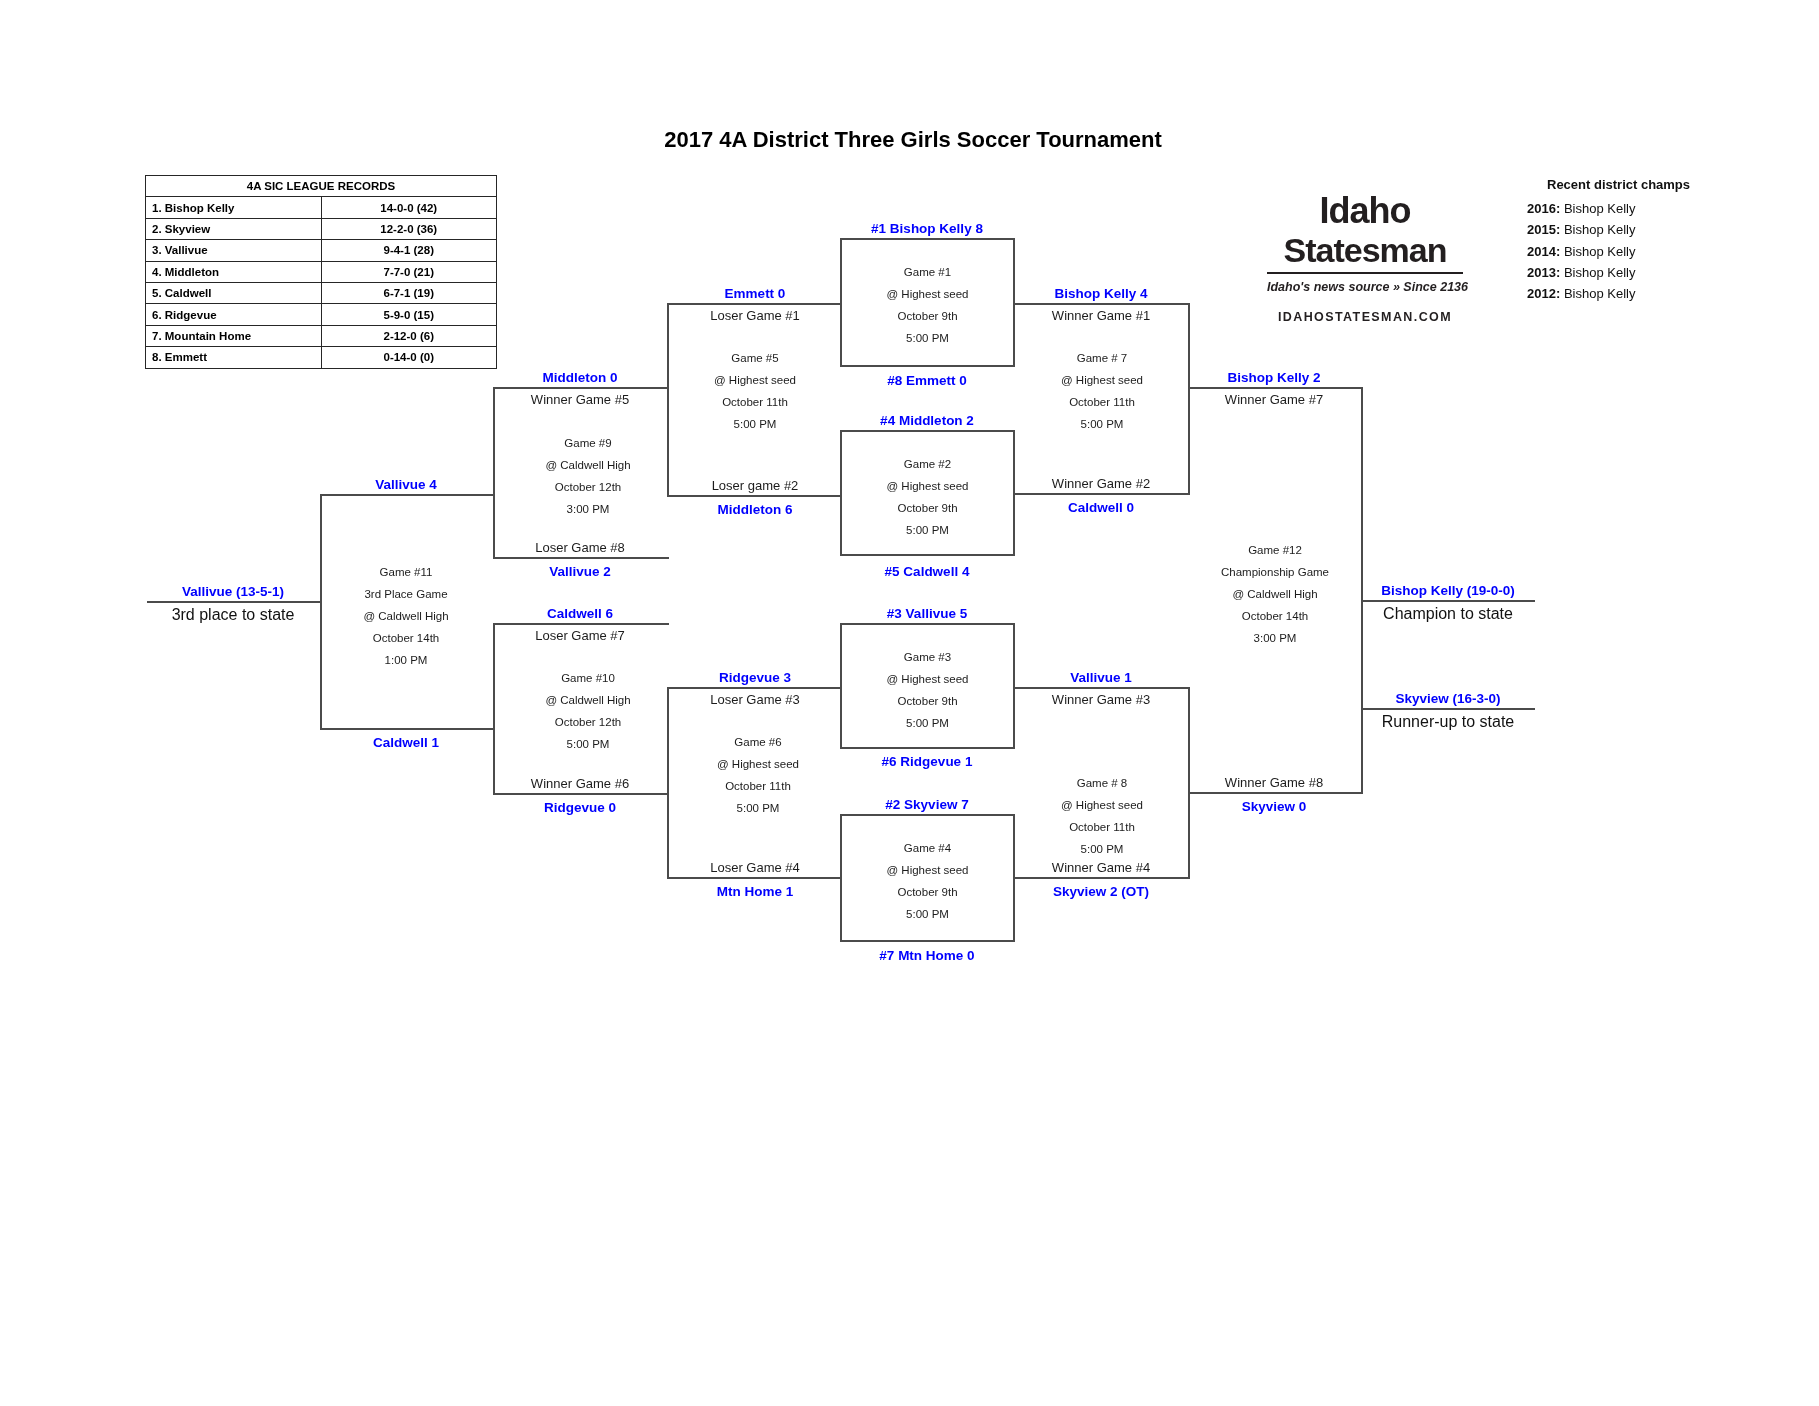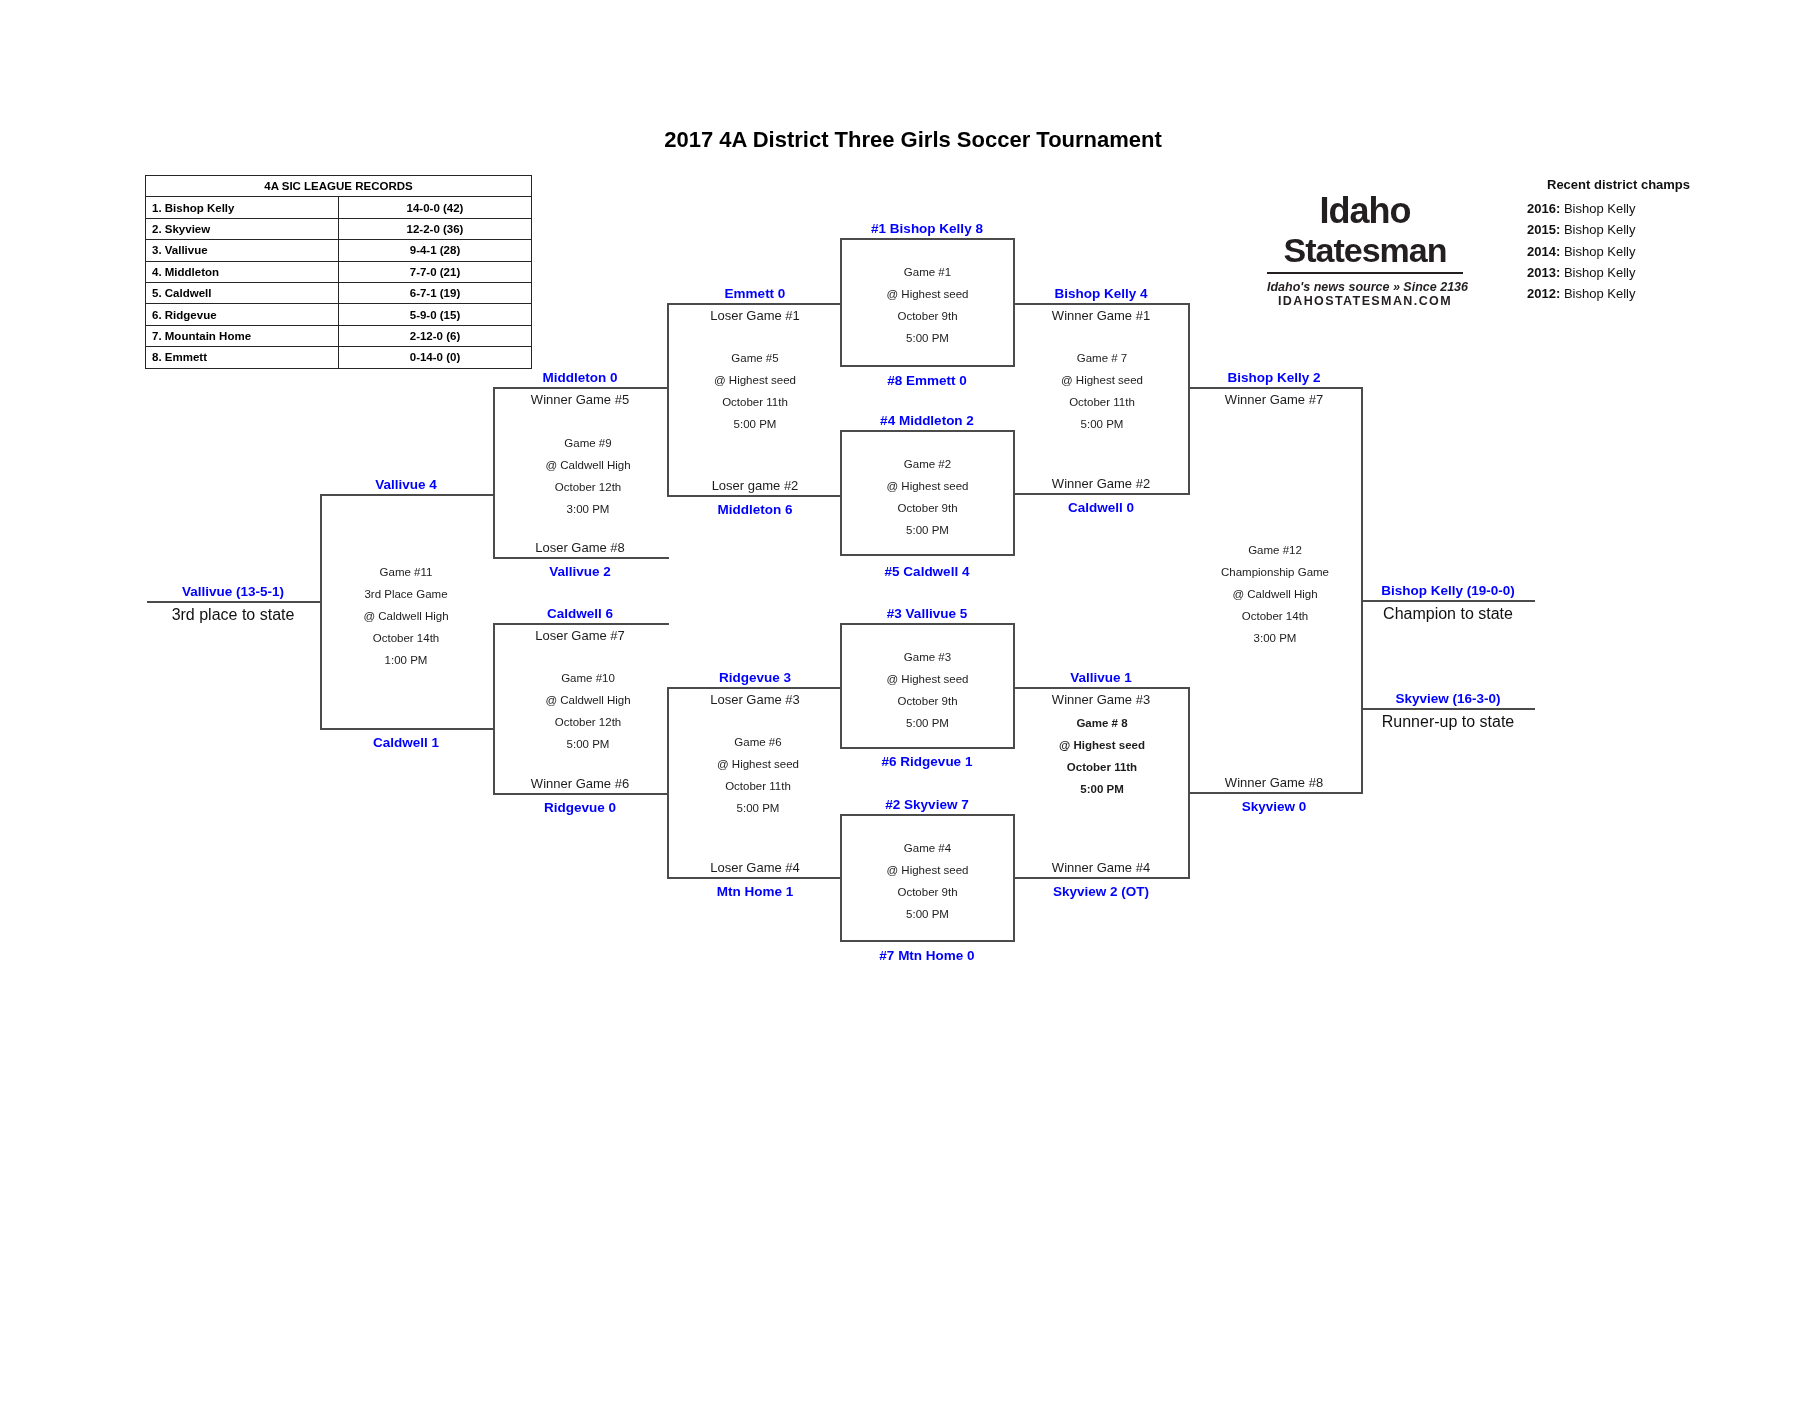--- a/index.html
+++ b/index.html
@@ -17,34 +17,34 @@
   .s{position:absolute;transform:translateX(-50%);font-size:16px;color:#111;font-weight:normal;
      white-space:nowrap;line-height:13px;}
   .d{position:absolute;transform:translateX(-50%);font-size:11.5px;color:#1c1c1c;
      text-align:center;line-height:22px;white-space:nowrap;}
   .boxd{position:absolute;left:0;right:0;top:21px;text-align:center;font-size:11.5px;
         color:#1c1c1c;line-height:22px;white-space:nowrap;}
 
   #title{position:absolute;left:513px;top:127px;width:800px;text-align:center;
          font-size:22px;font-weight:bold;color:#000;}
 
-  #records{position:absolute;left:145px;top:175px;width:387px;border-collapse:collapse;
+  #records{position:absolute;left:145px;top:175px;width:352px;border-collapse:collapse;
            table-layout:fixed;}
   #records td{border:1.6px solid #262626;font-size:11.5px;font-weight:bold;color:#000;
               height:20.4px;padding:0;}
   #records td.head{text-align:center;}
   #records td.team{padding-left:6px;width:177px;}
   #records td.rec{text-align:center;}
 
   #logo{position:absolute;left:1267px;top:192px;width:196px;text-align:center;color:#231f20;}
   #logo .l1{font-size:36px;font-weight:bold;line-height:38px;letter-spacing:-1px;}
   #logo .l2{font-size:34px;font-weight:bold;line-height:40px;letter-spacing:-1px;}
   #logo .rule{height:2px;background:#231f20;margin-top:2px;}
   #logo .tag{font-size:12.5px;font-weight:bold;font-style:italic;margin-top:6px;white-space:nowrap;}
-  #logo .site{font-size:12.5px;font-weight:bold;letter-spacing:1.4px;margin-top:0;white-space:nowrap;}
+  #logo .site{font-size:12.5px;font-weight:bold;letter-spacing:1.4px;margin-top:16px;white-space:nowrap;}
 
   #champs{position:absolute;left:1527px;top:177px;width:230px;color:#111;}
   #champs .hd{font-size:13px;font-weight:bold;margin-left:20px;margin-bottom:6px;}
   #champs .row{font-size:13px;line-height:21.3px;white-space:nowrap;}
   #champs .yr{font-weight:bold;}
 </style>
 </head>
 <body>
 
 <div id="page">
@@ -192,21 +192,21 @@
     <div>@ Highest seed</div>
     <div>October 11th</div>
     <div>5:00 PM</div>
   </div>
   <div class="d" style="left:1102px;top:347px;">
     <div>Game # 7</div>
     <div>@ Highest seed</div>
     <div>October 11th</div>
     <div>5:00 PM</div>
   </div>
-  <div class="d" style="left:1102px;top:712px;font-weight:bold;">
+  <div class="d" style="left:1102px;top:772px;">
     <div>Game # 8</div>
     <div>@ Highest seed</div>
     <div>October 11th</div>
     <div>5:00 PM</div>
   </div>
   <div class="d" style="left:588px;top:432px;">
     <div>Game #9</div>
     <div>@ Caldwell High</div>
     <div>October 12th</div>
     <div>3:00 PM</div>

